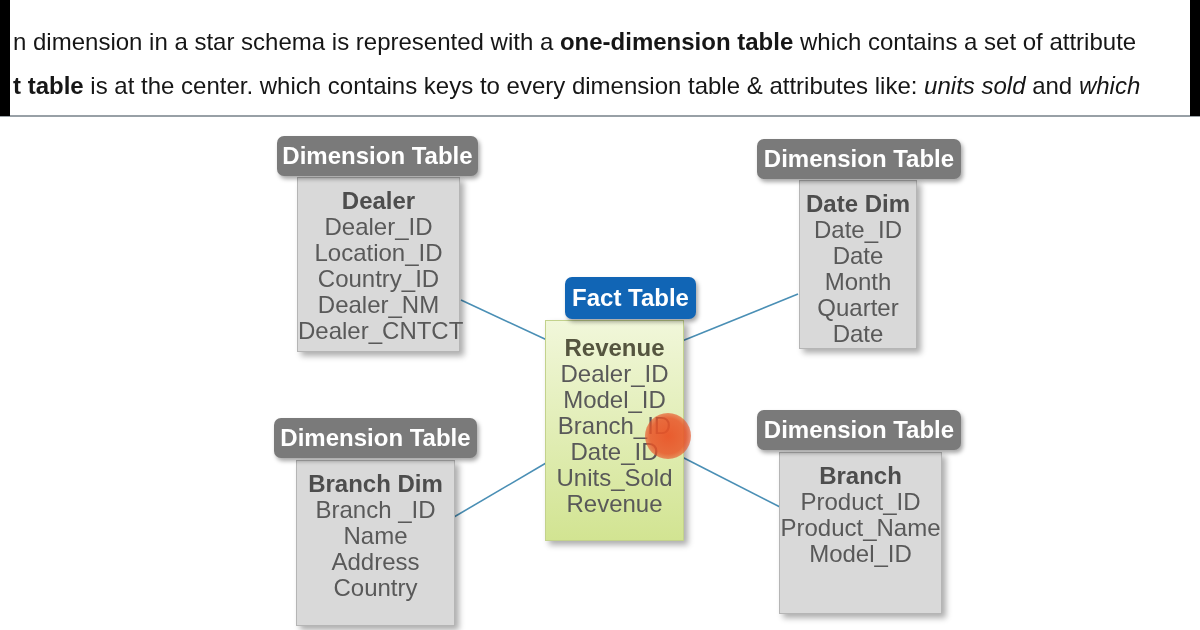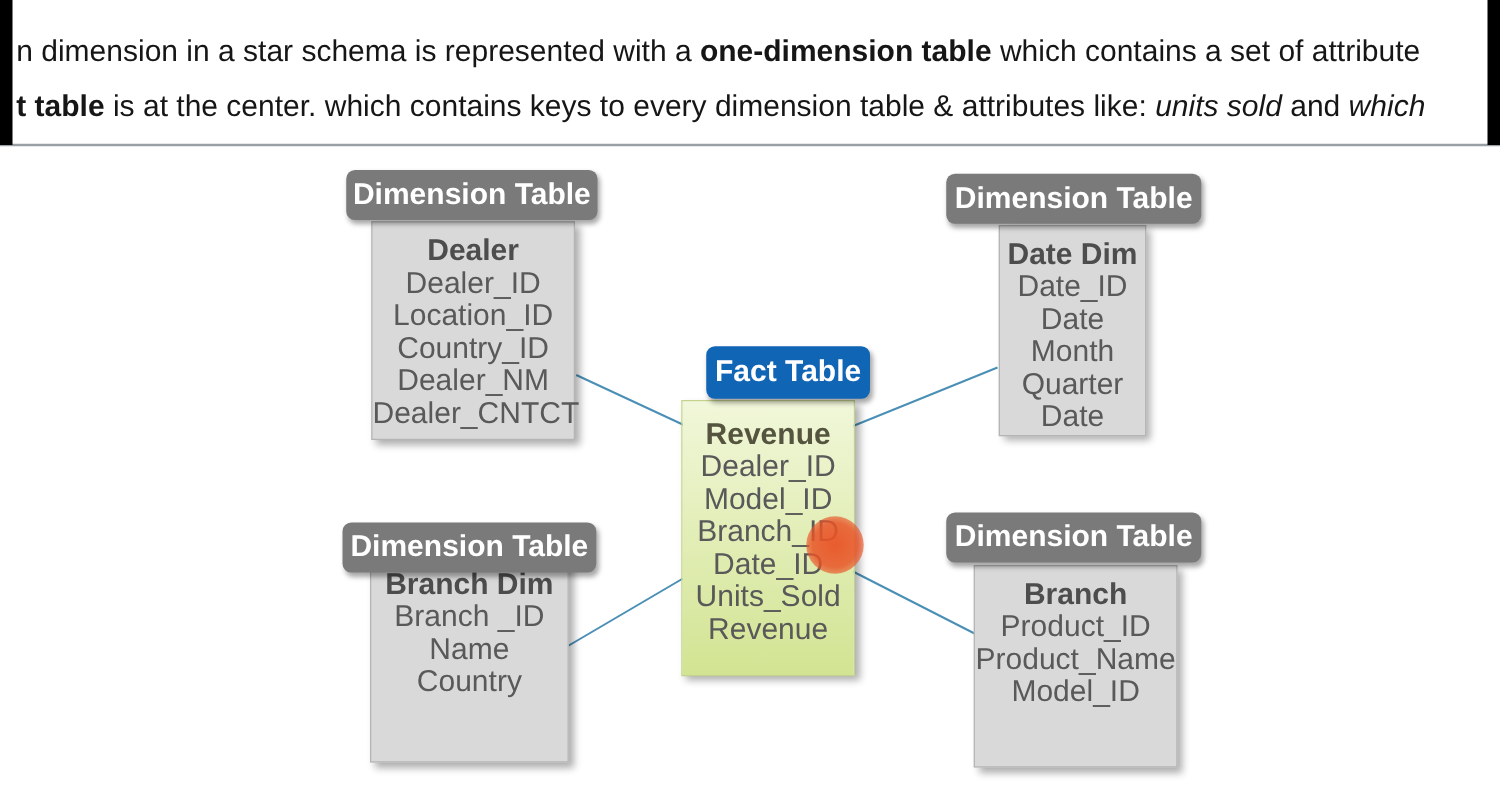--- a/index.html
+++ b/index.html
@@ -94,21 +94,21 @@
   .badge.tl { left: 277px; top: 136px; width: 201px; height: 40px; }
   .sch-table.tl { left: 297px; top: 177px; width: 163px; height: 175px; }
 
   .badge.tr { left: 757px; top: 139px; width: 204px; height: 40px; }
   .sch-table.tr { left: 799px; top: 180px; width: 118px; height: 169px; }
 
   .badge.fact-badge { left: 565px; top: 277px; width: 131px; height: 42px; }
   .sch-table.fact-table { left: 545px; top: 320px; width: 139px; height: 221px; }
 
   .badge.bl { left: 274px; top: 418px; width: 203px; height: 40px; }
-  .sch-table.bl { left: 296px; top: 444px; width: 159px; height: 166px; }
+  .sch-table.bl { left: 296px; top: 460px; width: 159px; height: 166px; }
 
   .badge.br { left: 757px; top: 410px; width: 204px; height: 40px; }
   .sch-table.br { left: 779px; top: 452px; width: 163px; height: 162px; }
 
   .connectors {
     position: absolute;
     left: 0;
     top: 0;
     z-index: 1;
     pointer-events: none;
@@ -191,20 +191,21 @@
         <div class="row">Revenue</div>
       </div>
   </div>
 
   <div class="badge bl">Dimension Table</div>
   <div class="sch-table bl">
     <div class="table-title">Branch Dim</div>
     <div>
         <div class="row">Branch _ID</div>
         <div class="row">Name</div>
+        <div class="row">Address</div>
         <div class="row">Country</div>
       </div>
   </div>
 
   <div class="badge br">Dimension Table</div>
   <div class="sch-table br">
     <div class="table-title">Branch</div>
     <div>
         <div class="row">Product_ID</div>
         <div class="row">Product_Name</div>

